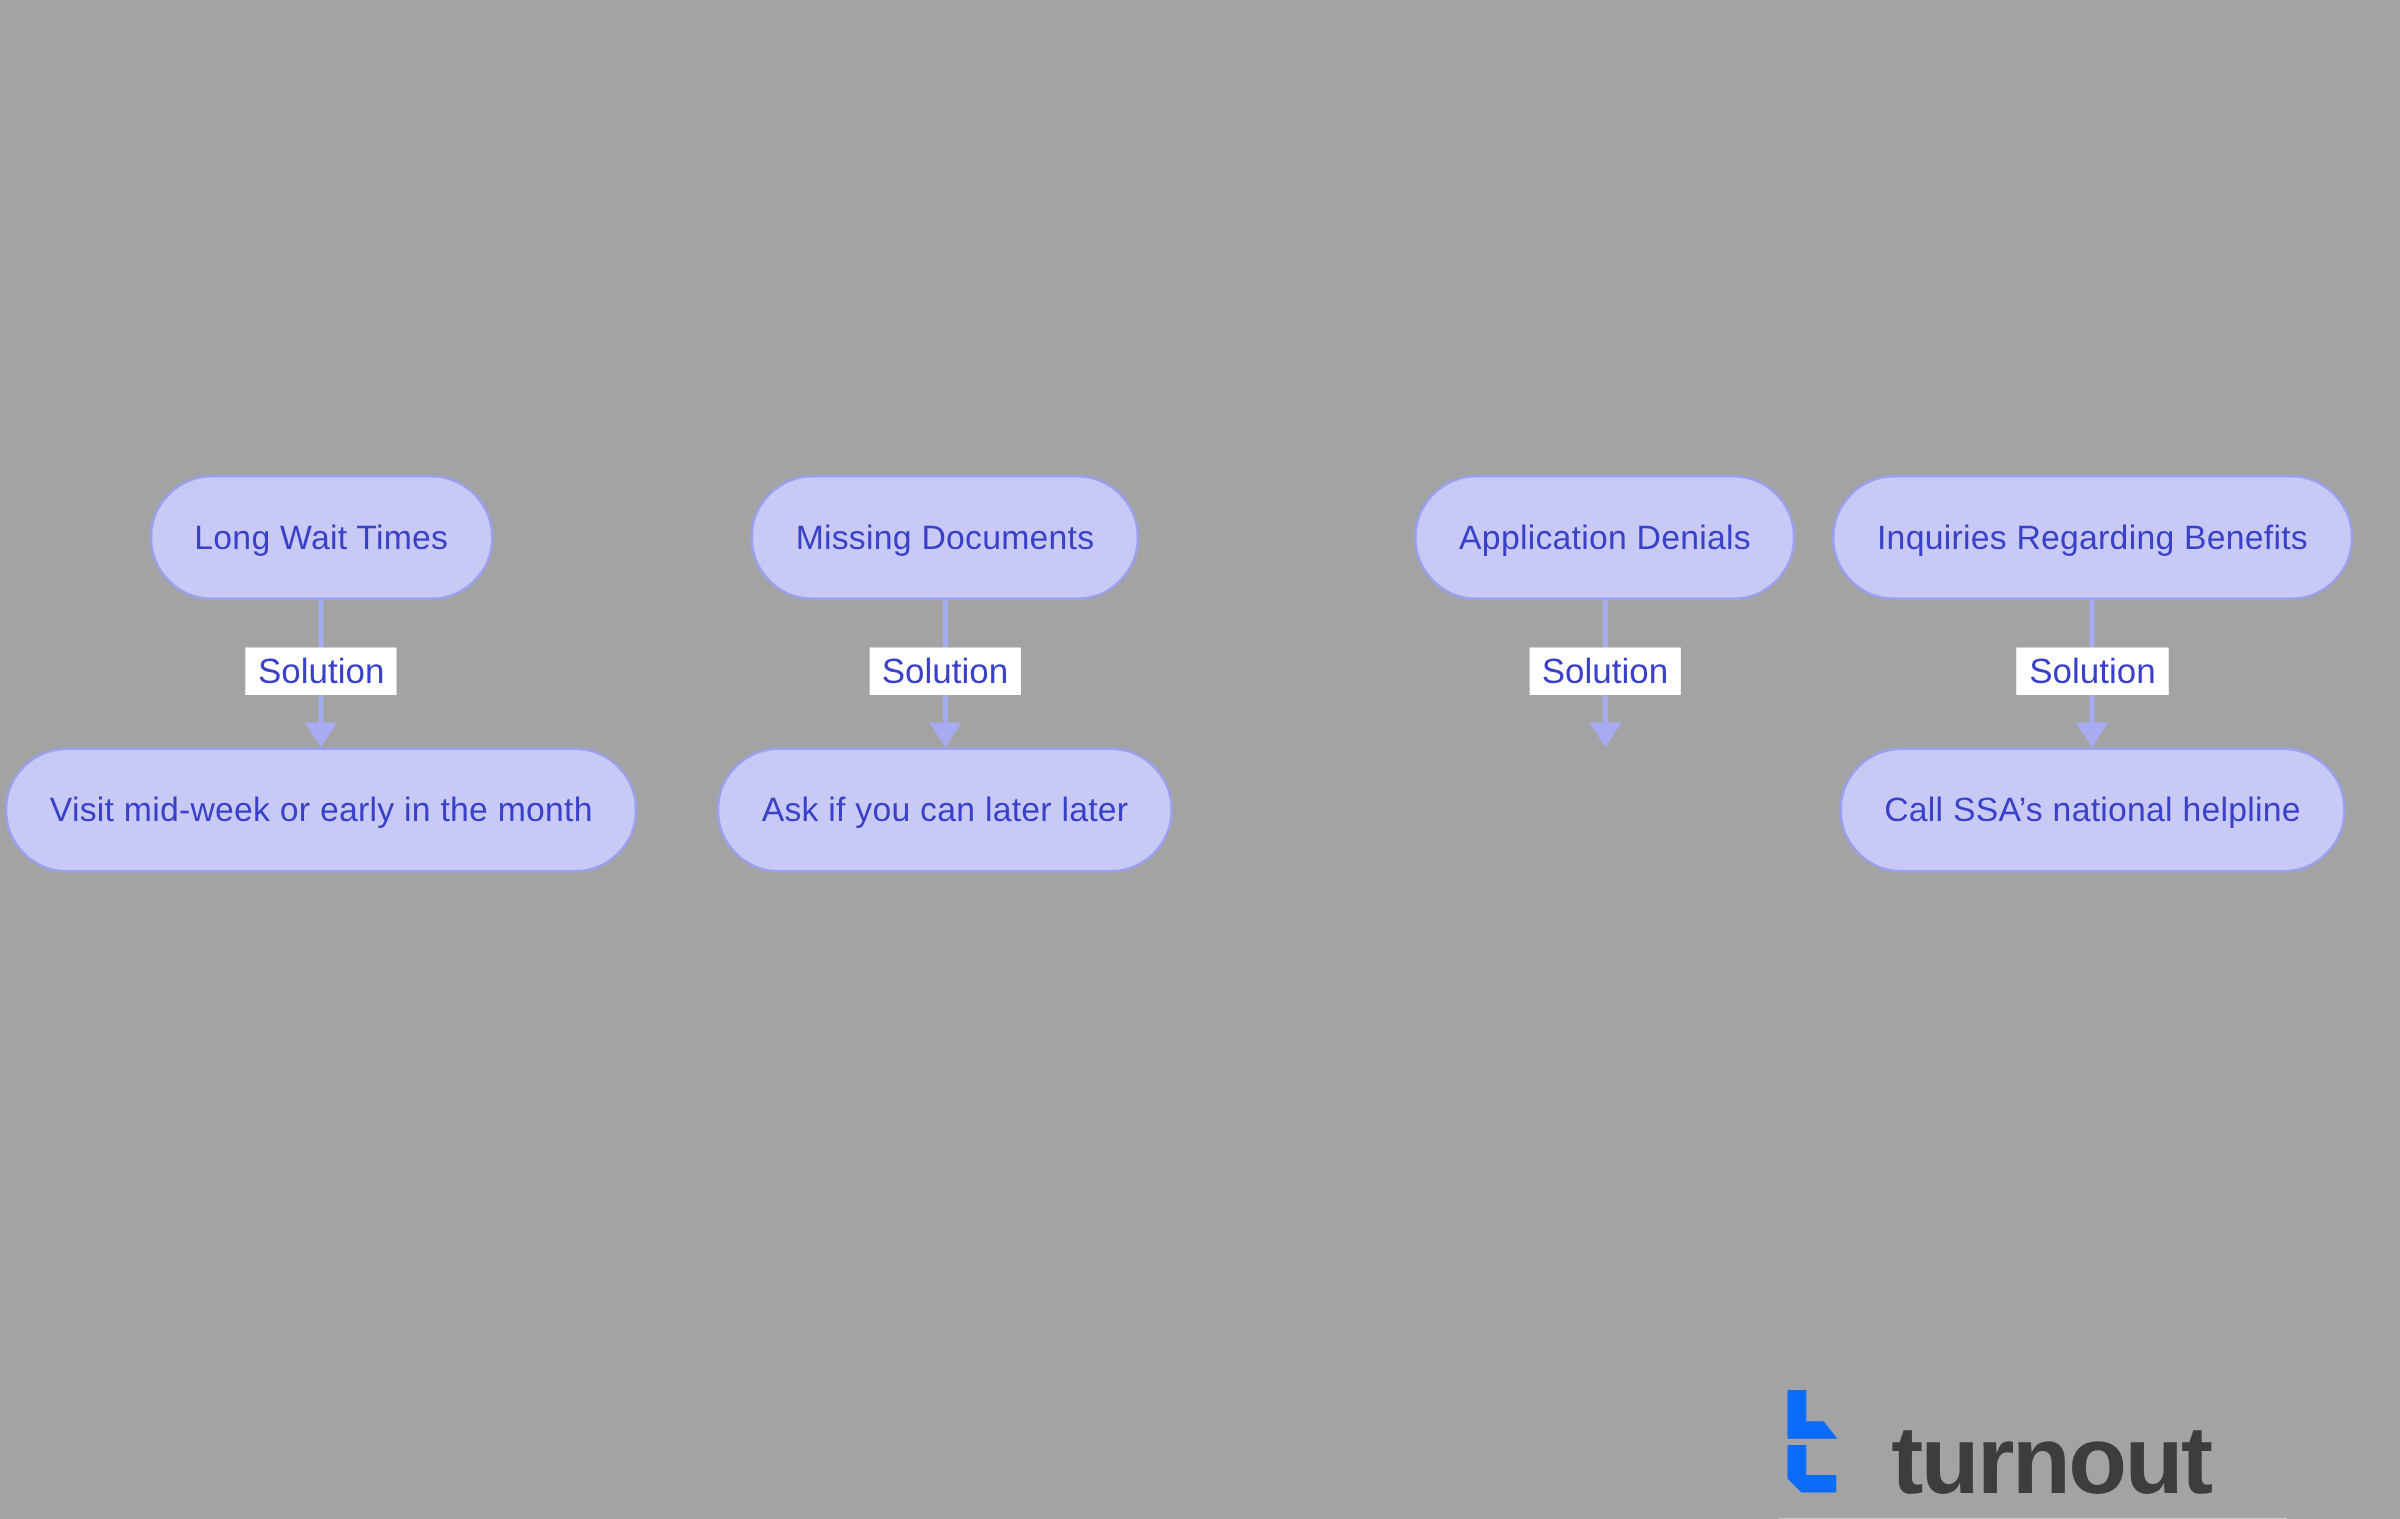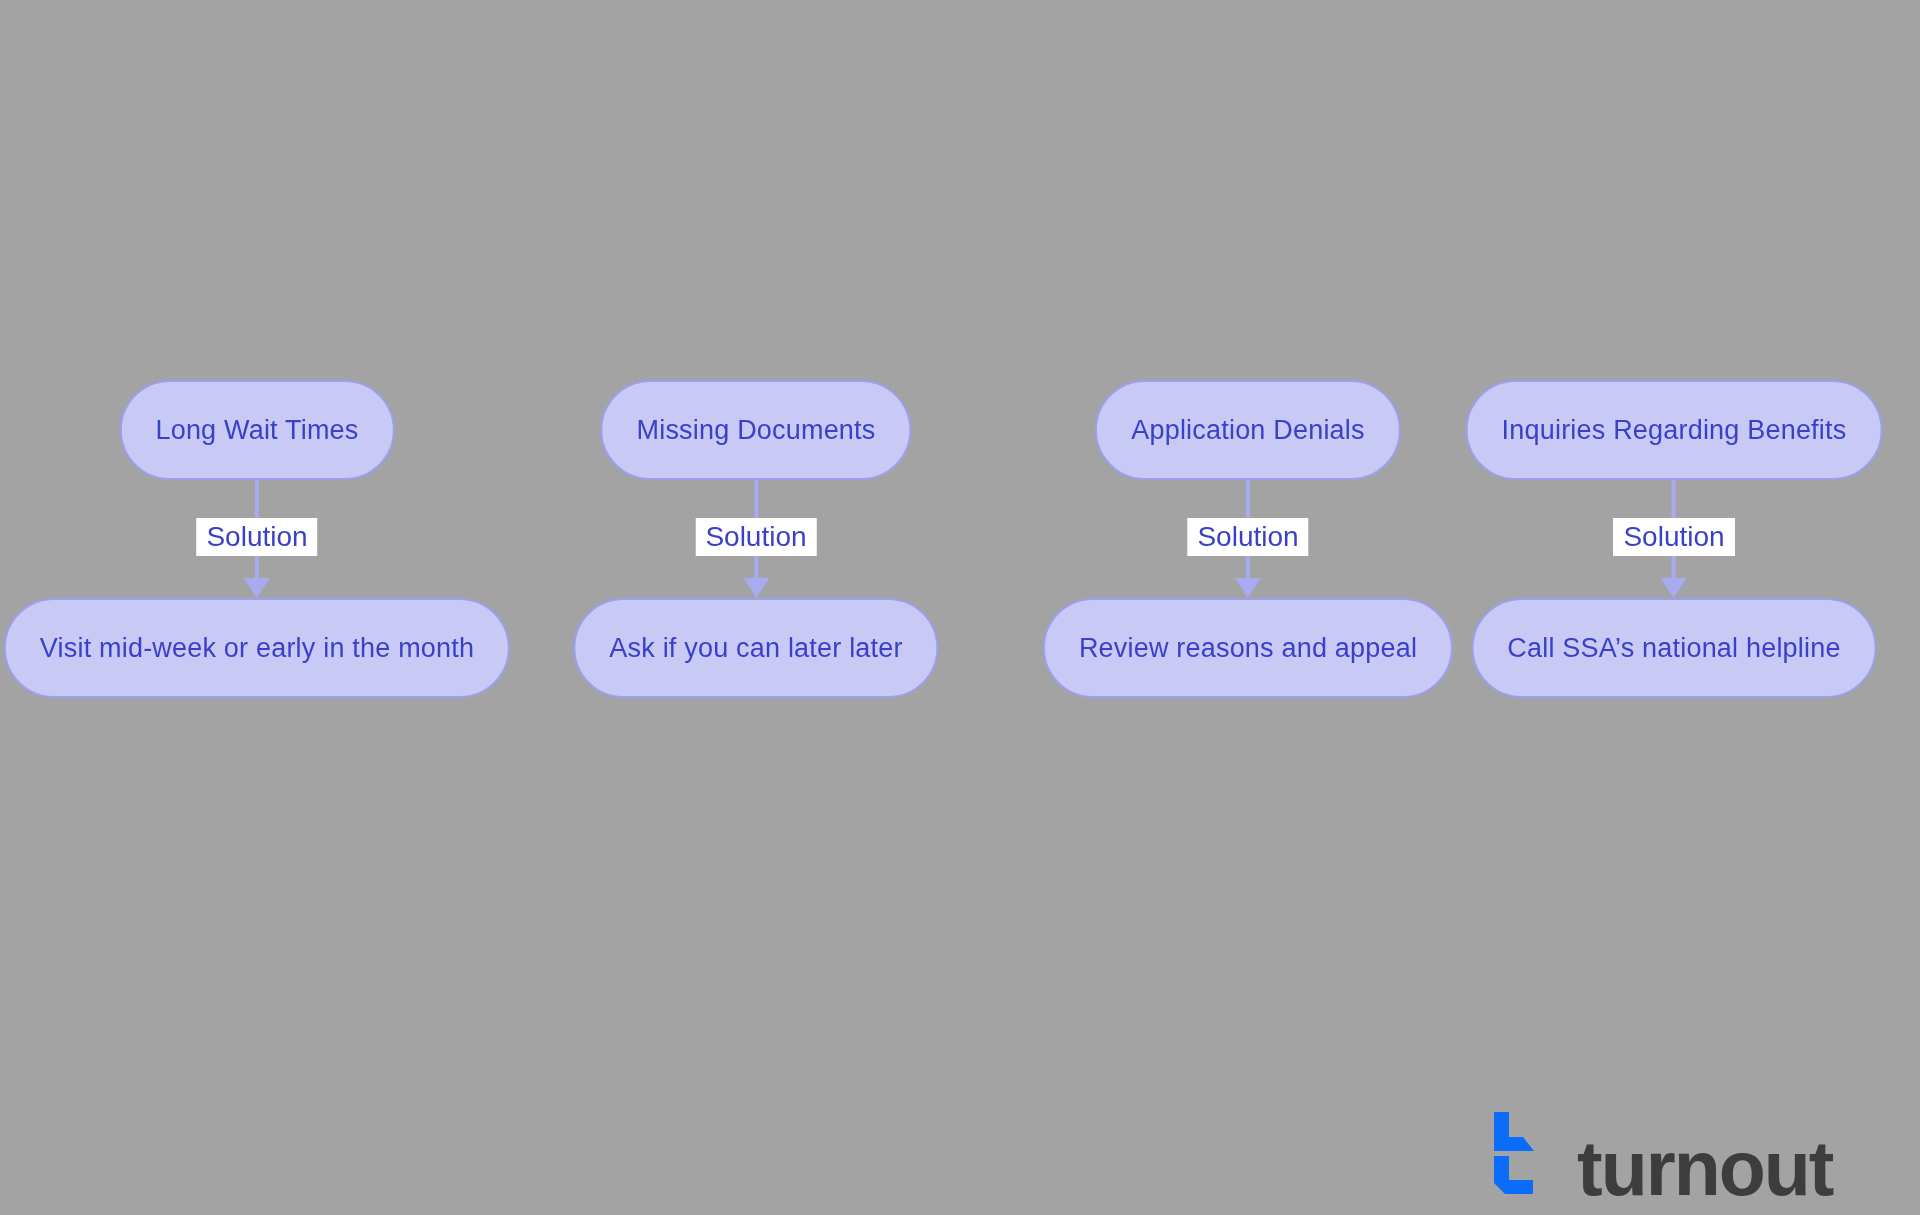--- a/index.html
+++ b/index.html
@@ -18,21 +18,21 @@
   .flow-column {
     position: absolute;
     top: 380px;
     transform: translateX(-50%);
     display: flex;
     flex-direction: column;
     align-items: center;
   }
   .col-1 { left: 257px; }
   .col-2 { left: 756px; }
-  .col-3 { left: 1248px; }
+  .col-3 { left: 1284px; }
   .col-4 { left: 1674px; }
 
   .node {
     box-sizing: border-box;
     height: 100px;
     border-radius: 52px;
     background: var(--node-fill, #c8caf5);
     border: 2px solid var(--node-border, #9aa0ee);
     color: var(--node-text, #3a41c9);
     display: flex;
@@ -76,21 +76,21 @@
     transform: translate(-50%, -50%);
     background: #ffffff;
     padding: 3px 10px;
     font-size: 28px;
     color: var(--edge-label-text, #3a41c9);
     white-space: nowrap;
   }
 
   .logo {
     position: absolute;
-    left: 1492px;
+    left: 1428px;
     top: 1112px;
     display: flex;
     align-items: flex-end;
     text-align: center;
   }
   .logo-icon { display: block; }
   .logo-text {
     font-size: 77px;
     font-weight: 700;
     color: var(--logo-text, #3d3d3d);
@@ -135,23 +135,20 @@
 
   <div class="flow-column col-3">
     <div class="node">
       <span>Application Denials</span>
     </div>
     <div class="arrow">
       <div class="arrow-line"></div>
       <div class="arrow-head"></div>
       <span class="arrow-label">Solution</span>
     </div>
-    <div class="node">
-      <span>Review reasons and appeal</span>
-    </div>
   </div>
 
   <div class="flow-column col-4">
     <div class="node">
       <span>Inquiries Regarding Benefits</span>
     </div>
     <div class="arrow">
       <div class="arrow-line"></div>
       <div class="arrow-head"></div>
       <span class="arrow-label">Solution</span>

